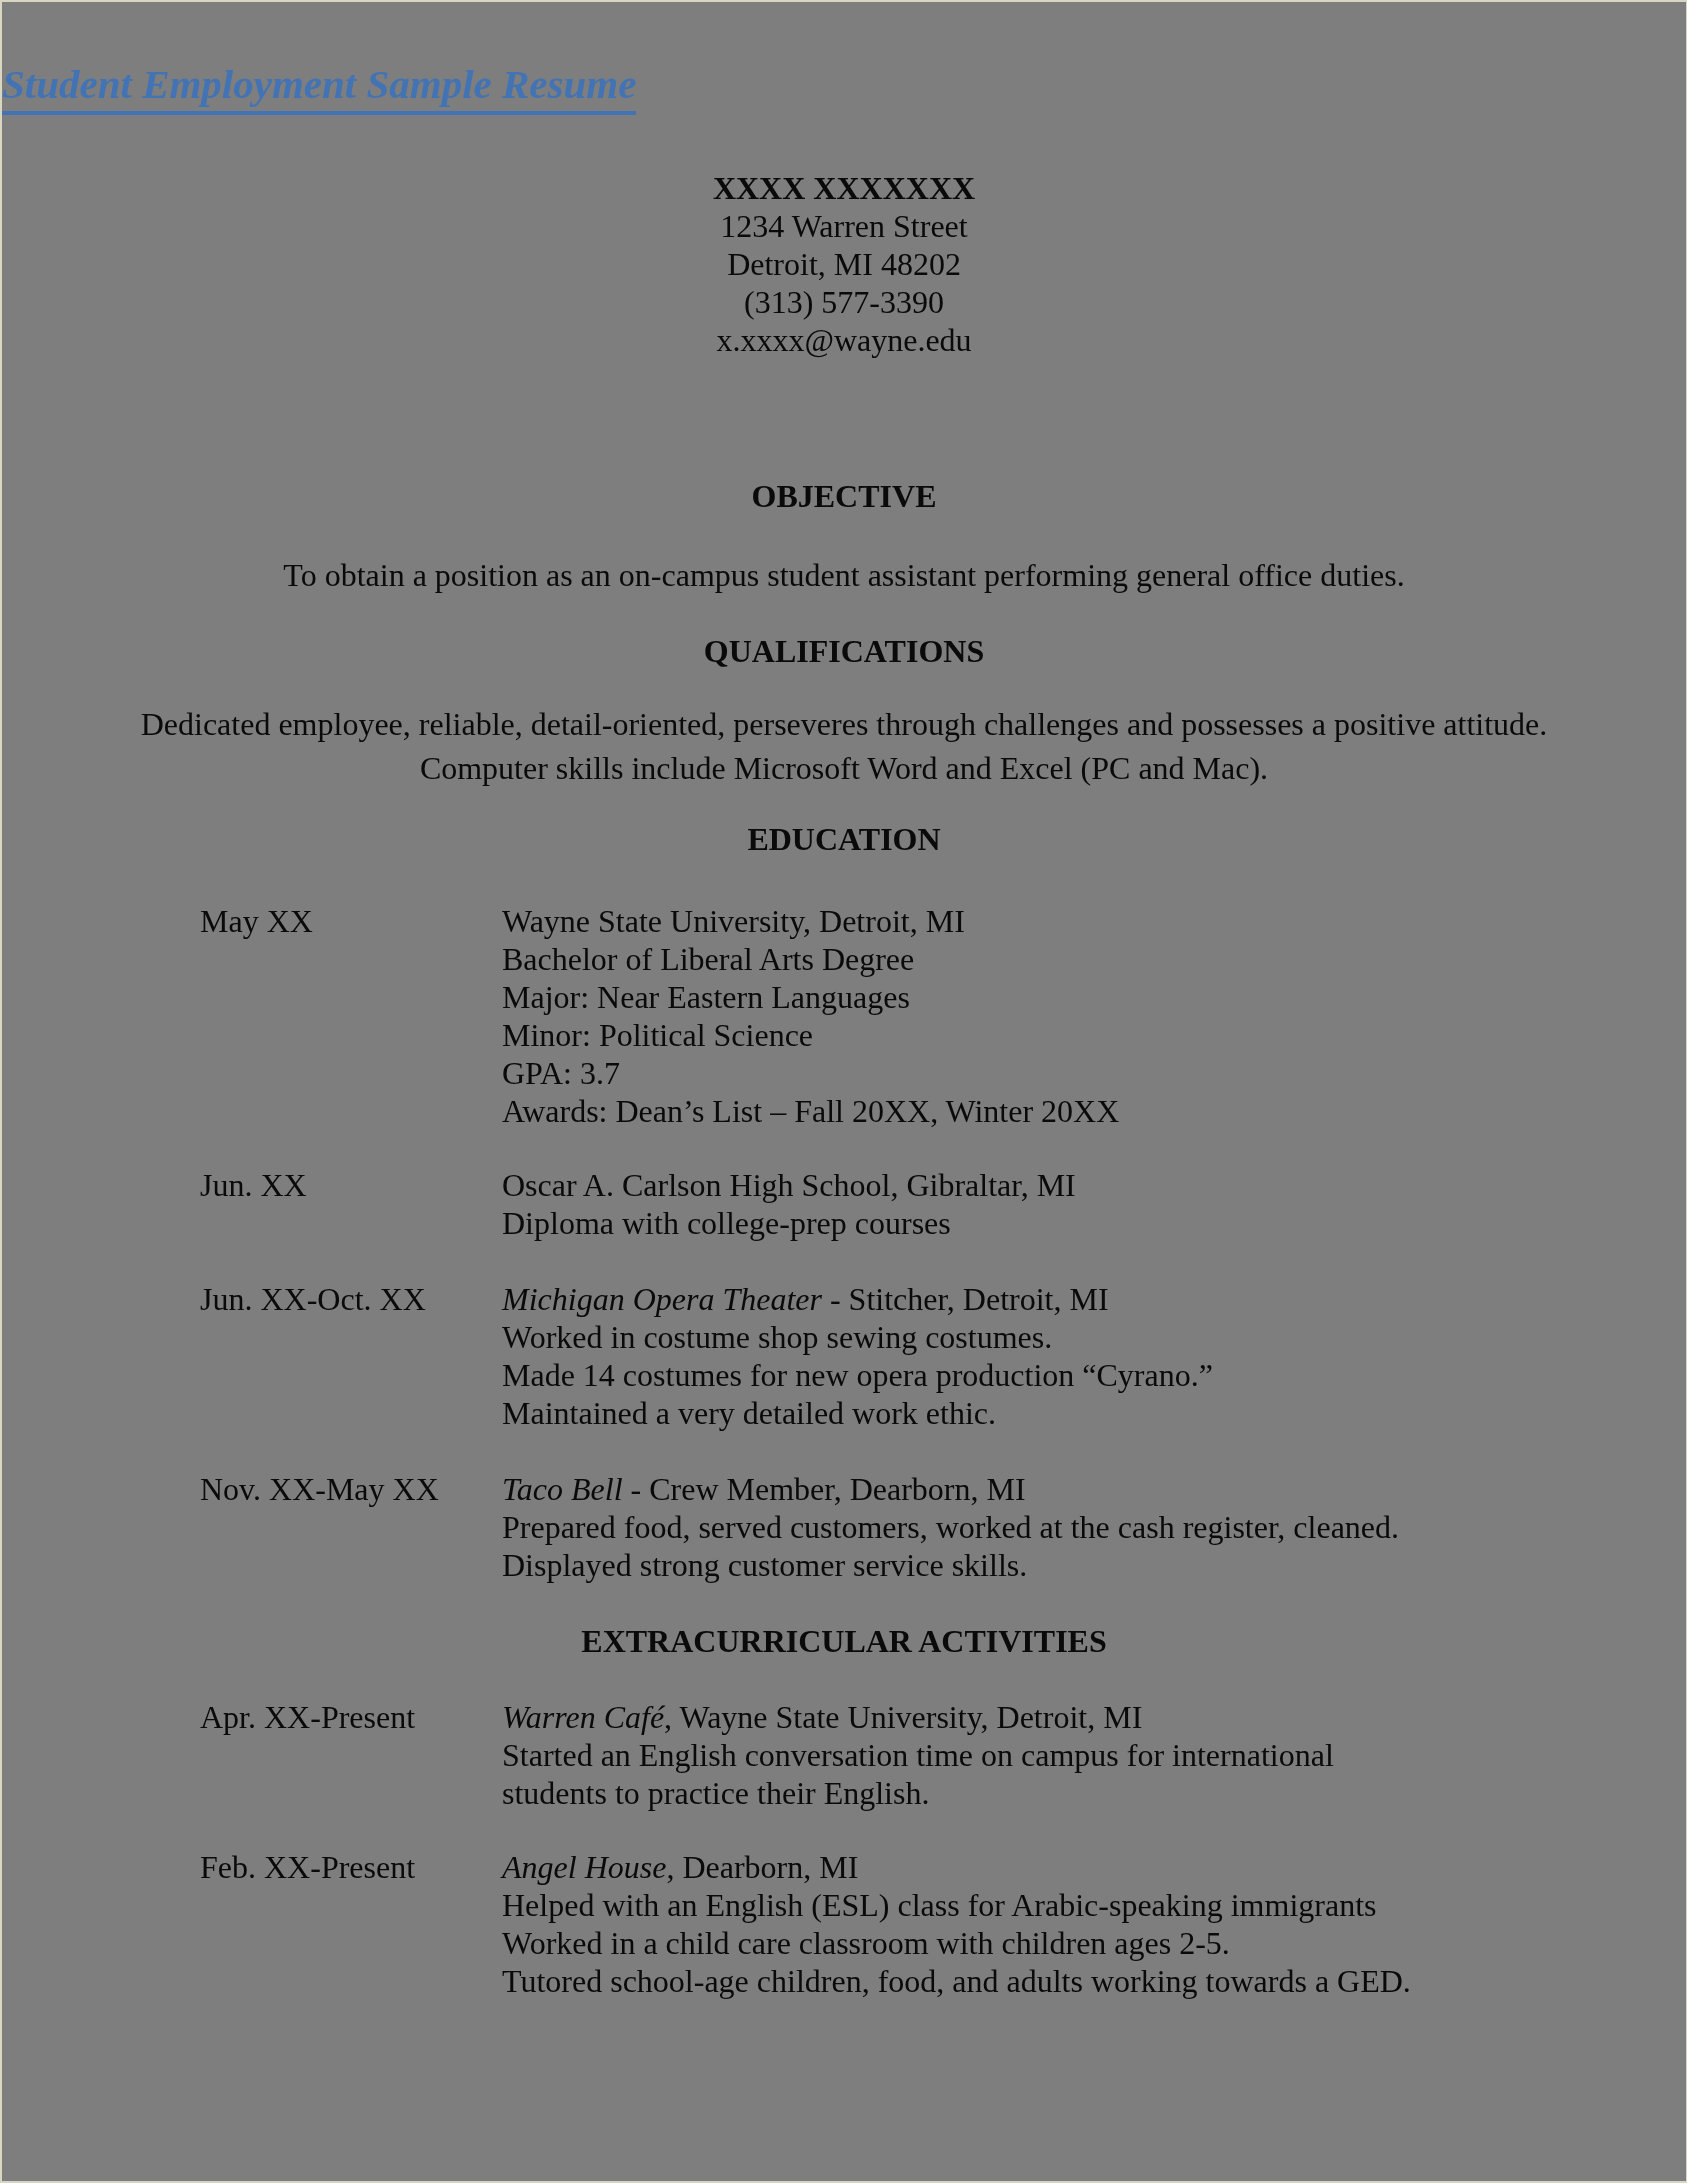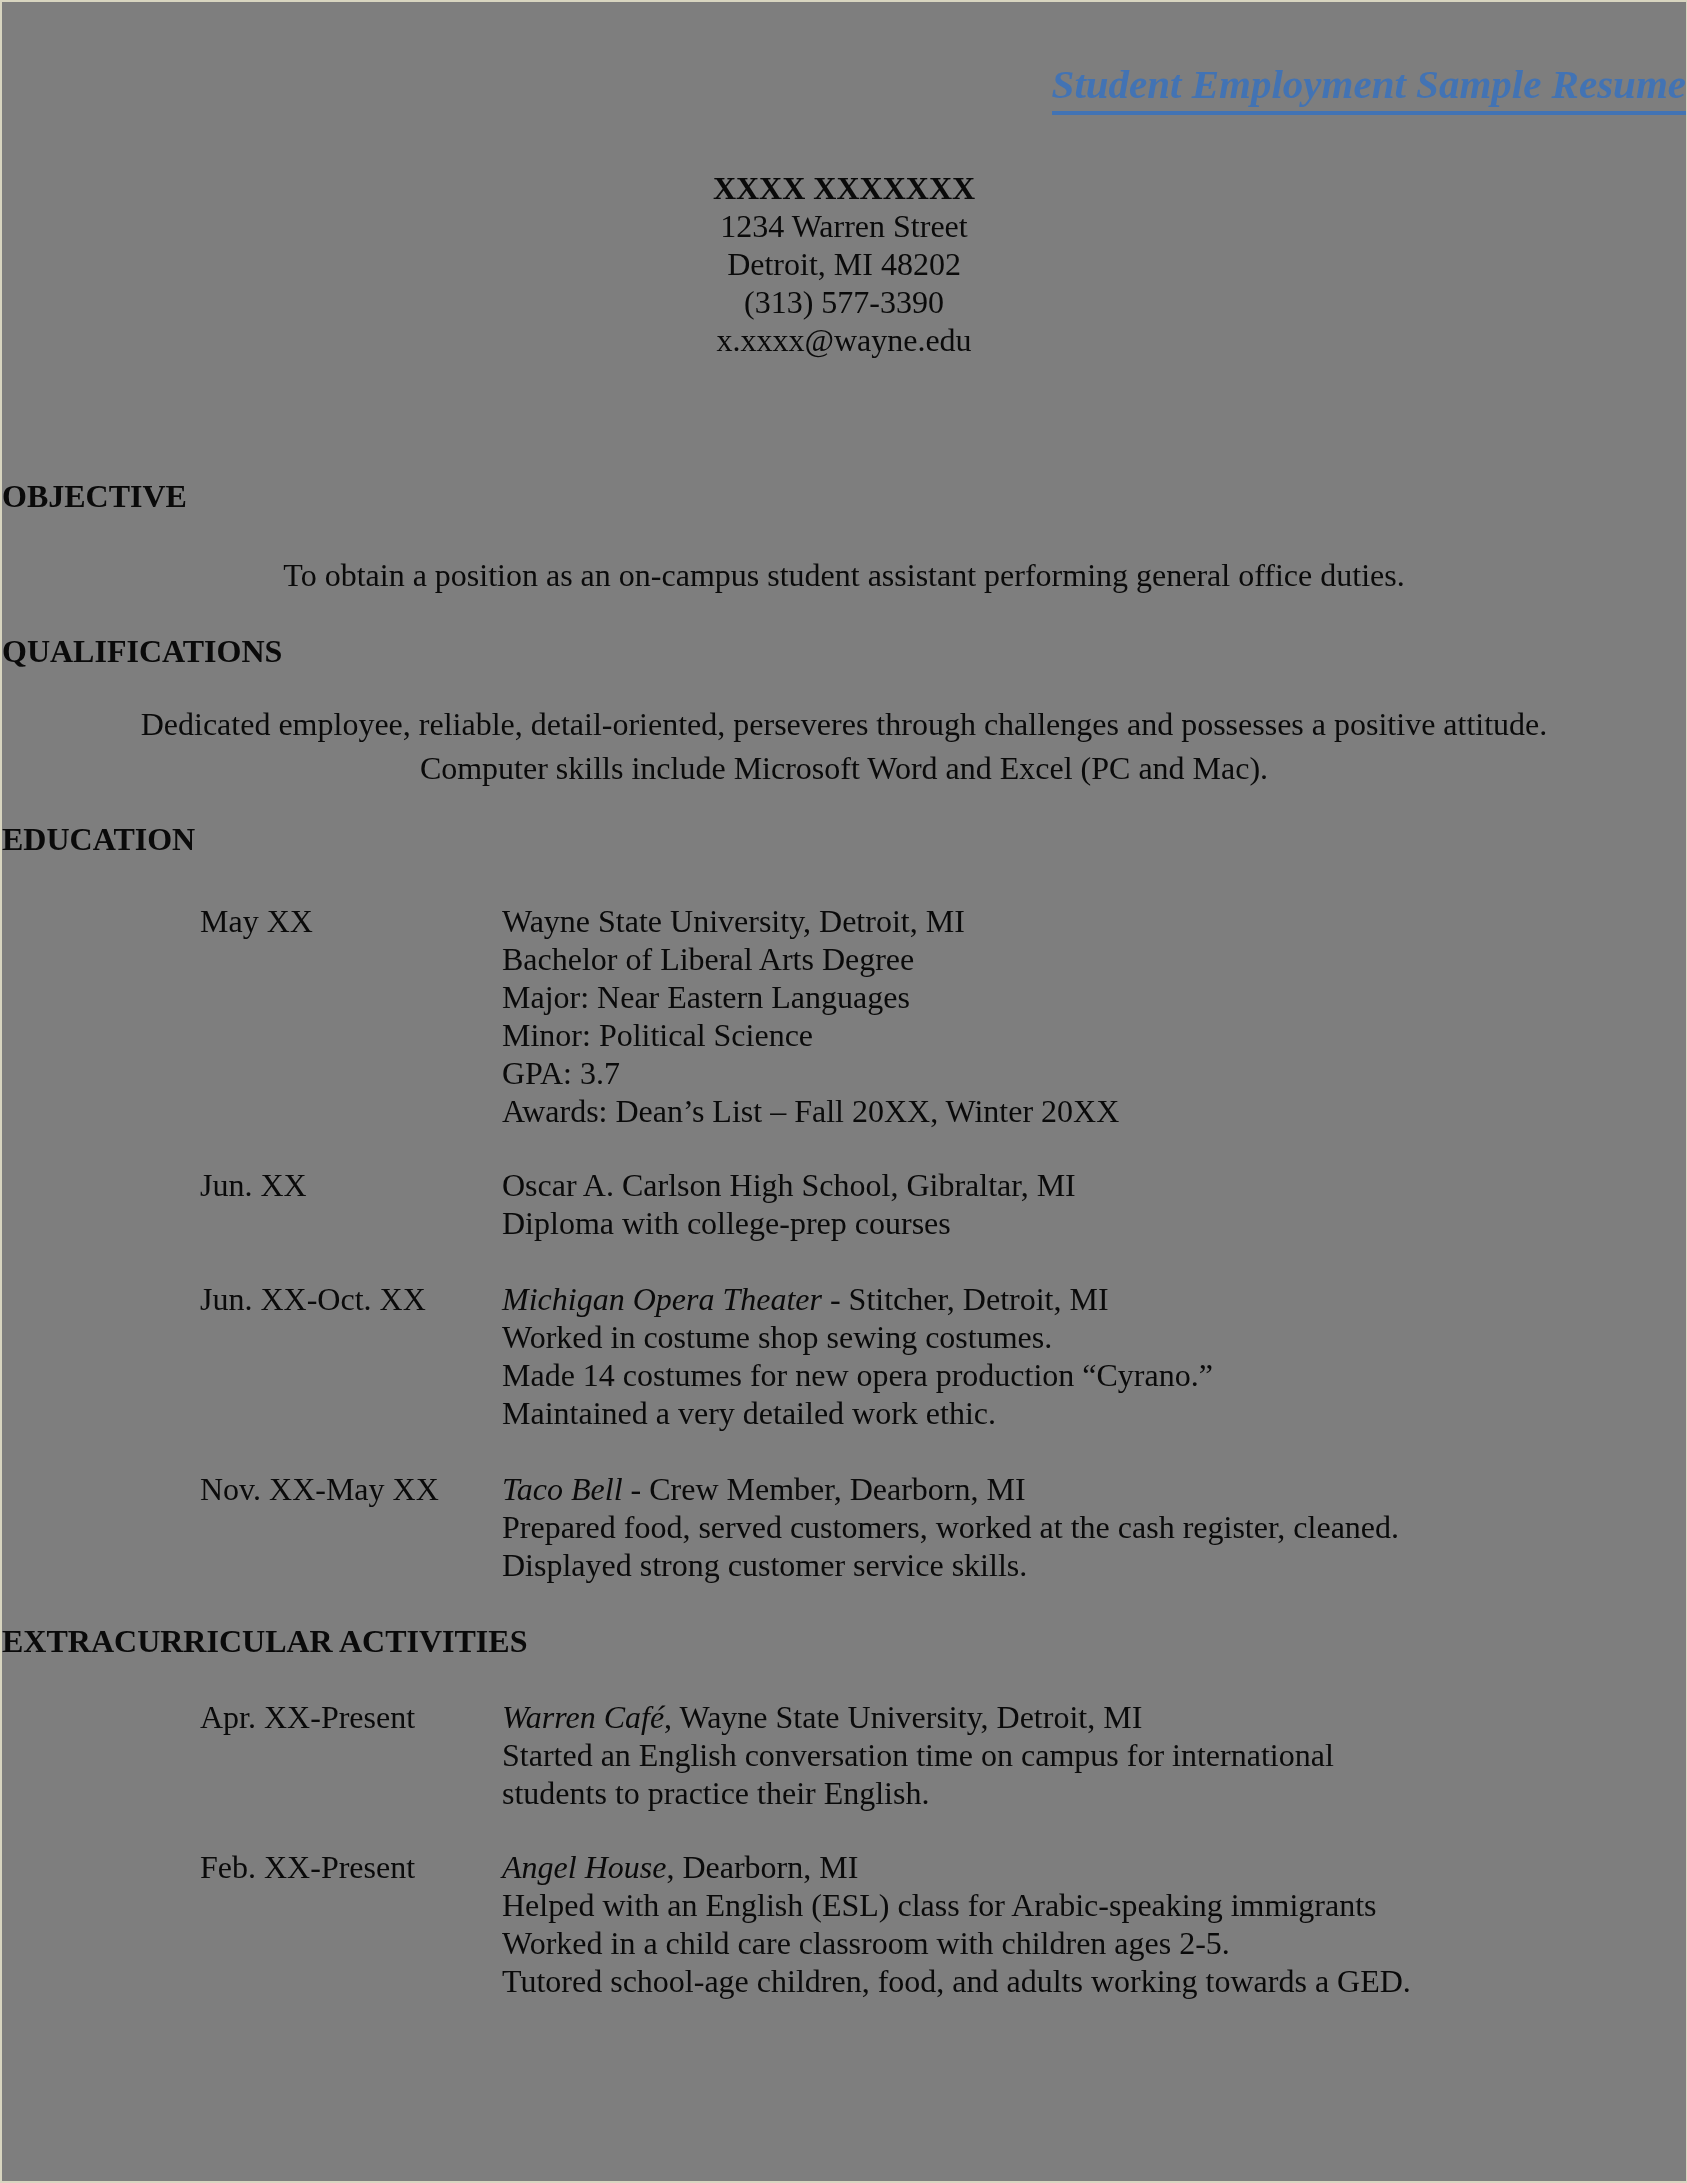--- a/index.html
+++ b/index.html
@@ -10,37 +10,37 @@
     height: 2183px;
     background: #7e7e7e;
     border: 2px solid #d8d5c0;
     padding-top: 58px;
     font-family: "Liberation Serif", serif;
     font-size: 32px;
     line-height: 38px;
     color: #0a0a0a;
   }
   .doc-title {
-    text-align: right;
+    text-align: left;
     font-size: 41px;
     line-height: 48px;
   }
   .title-link {
     display: inline-block;
     font-weight: bold;
     font-style: italic;
     color: #4273b4;
     border-bottom: 4.6px solid #4273b4;
     padding-bottom: 2.6px;
     cursor: pointer;
   }
   .contact { margin-top: 54px; text-align: center; }
   .contact .name { font-weight: bold; }
   .heading {
-    text-align: left;
+    text-align: center;
     font-weight: bold;
   }
   .para {
     text-align: center;
     line-height: 44px;
     margin: 0 99px;
   }
   .h-objective { margin-top: 118px; }
   .p-objective { margin-top: 38px; }
   .h-qualifications { margin-top: 35px; }

